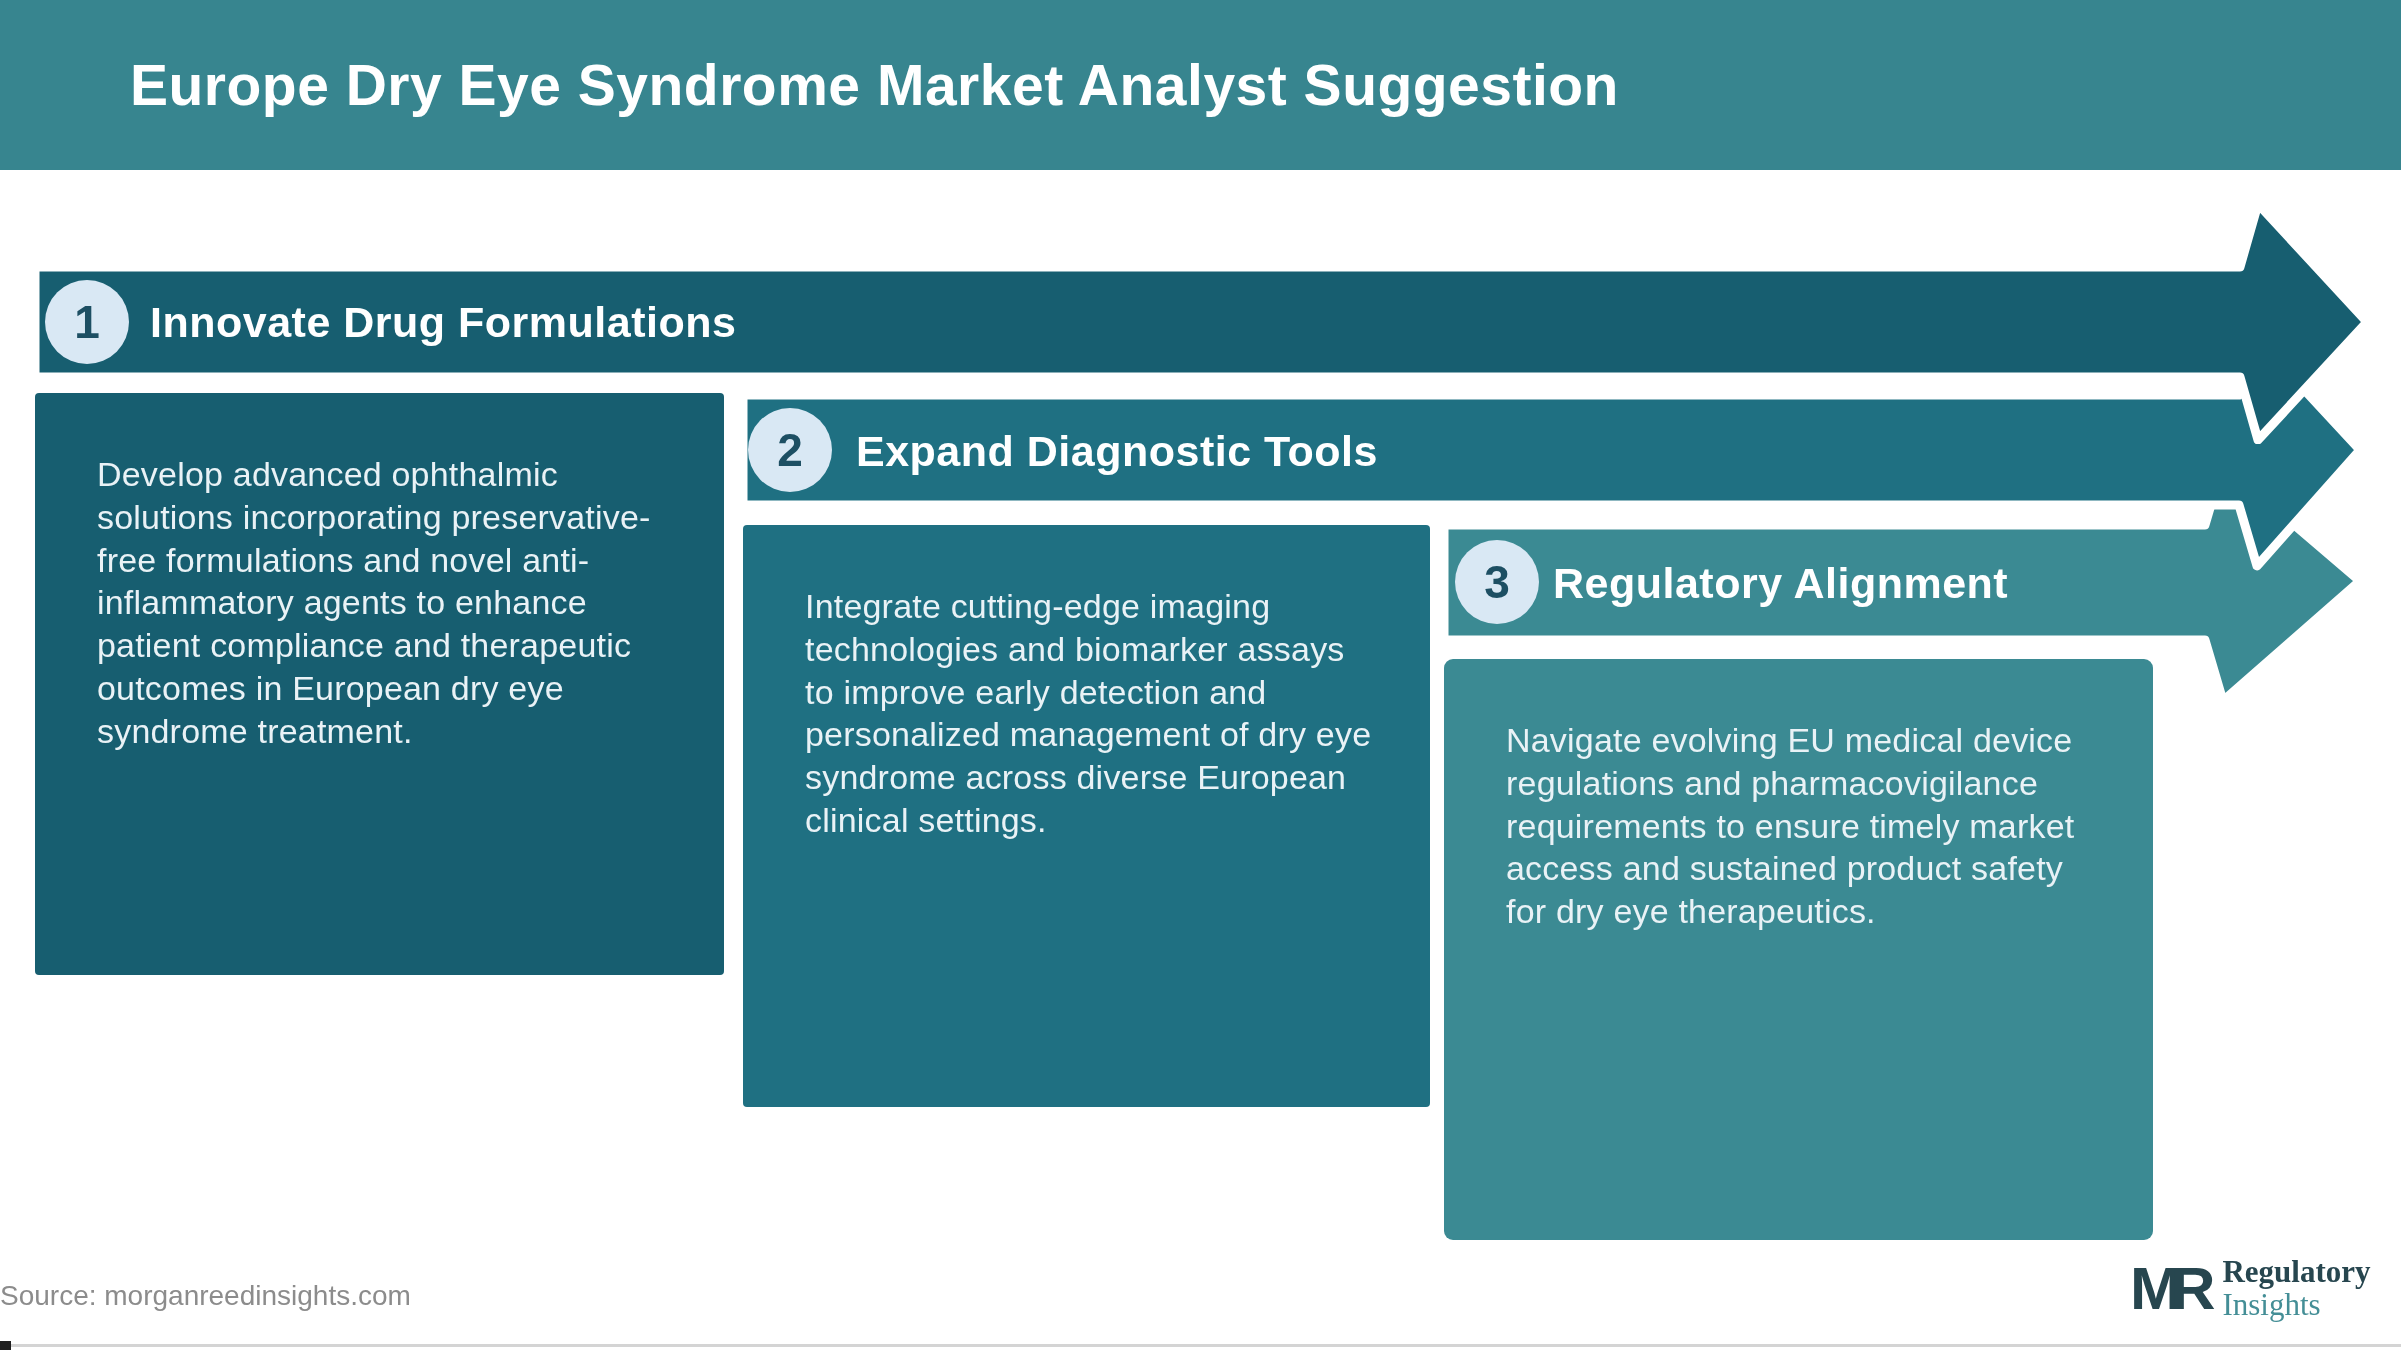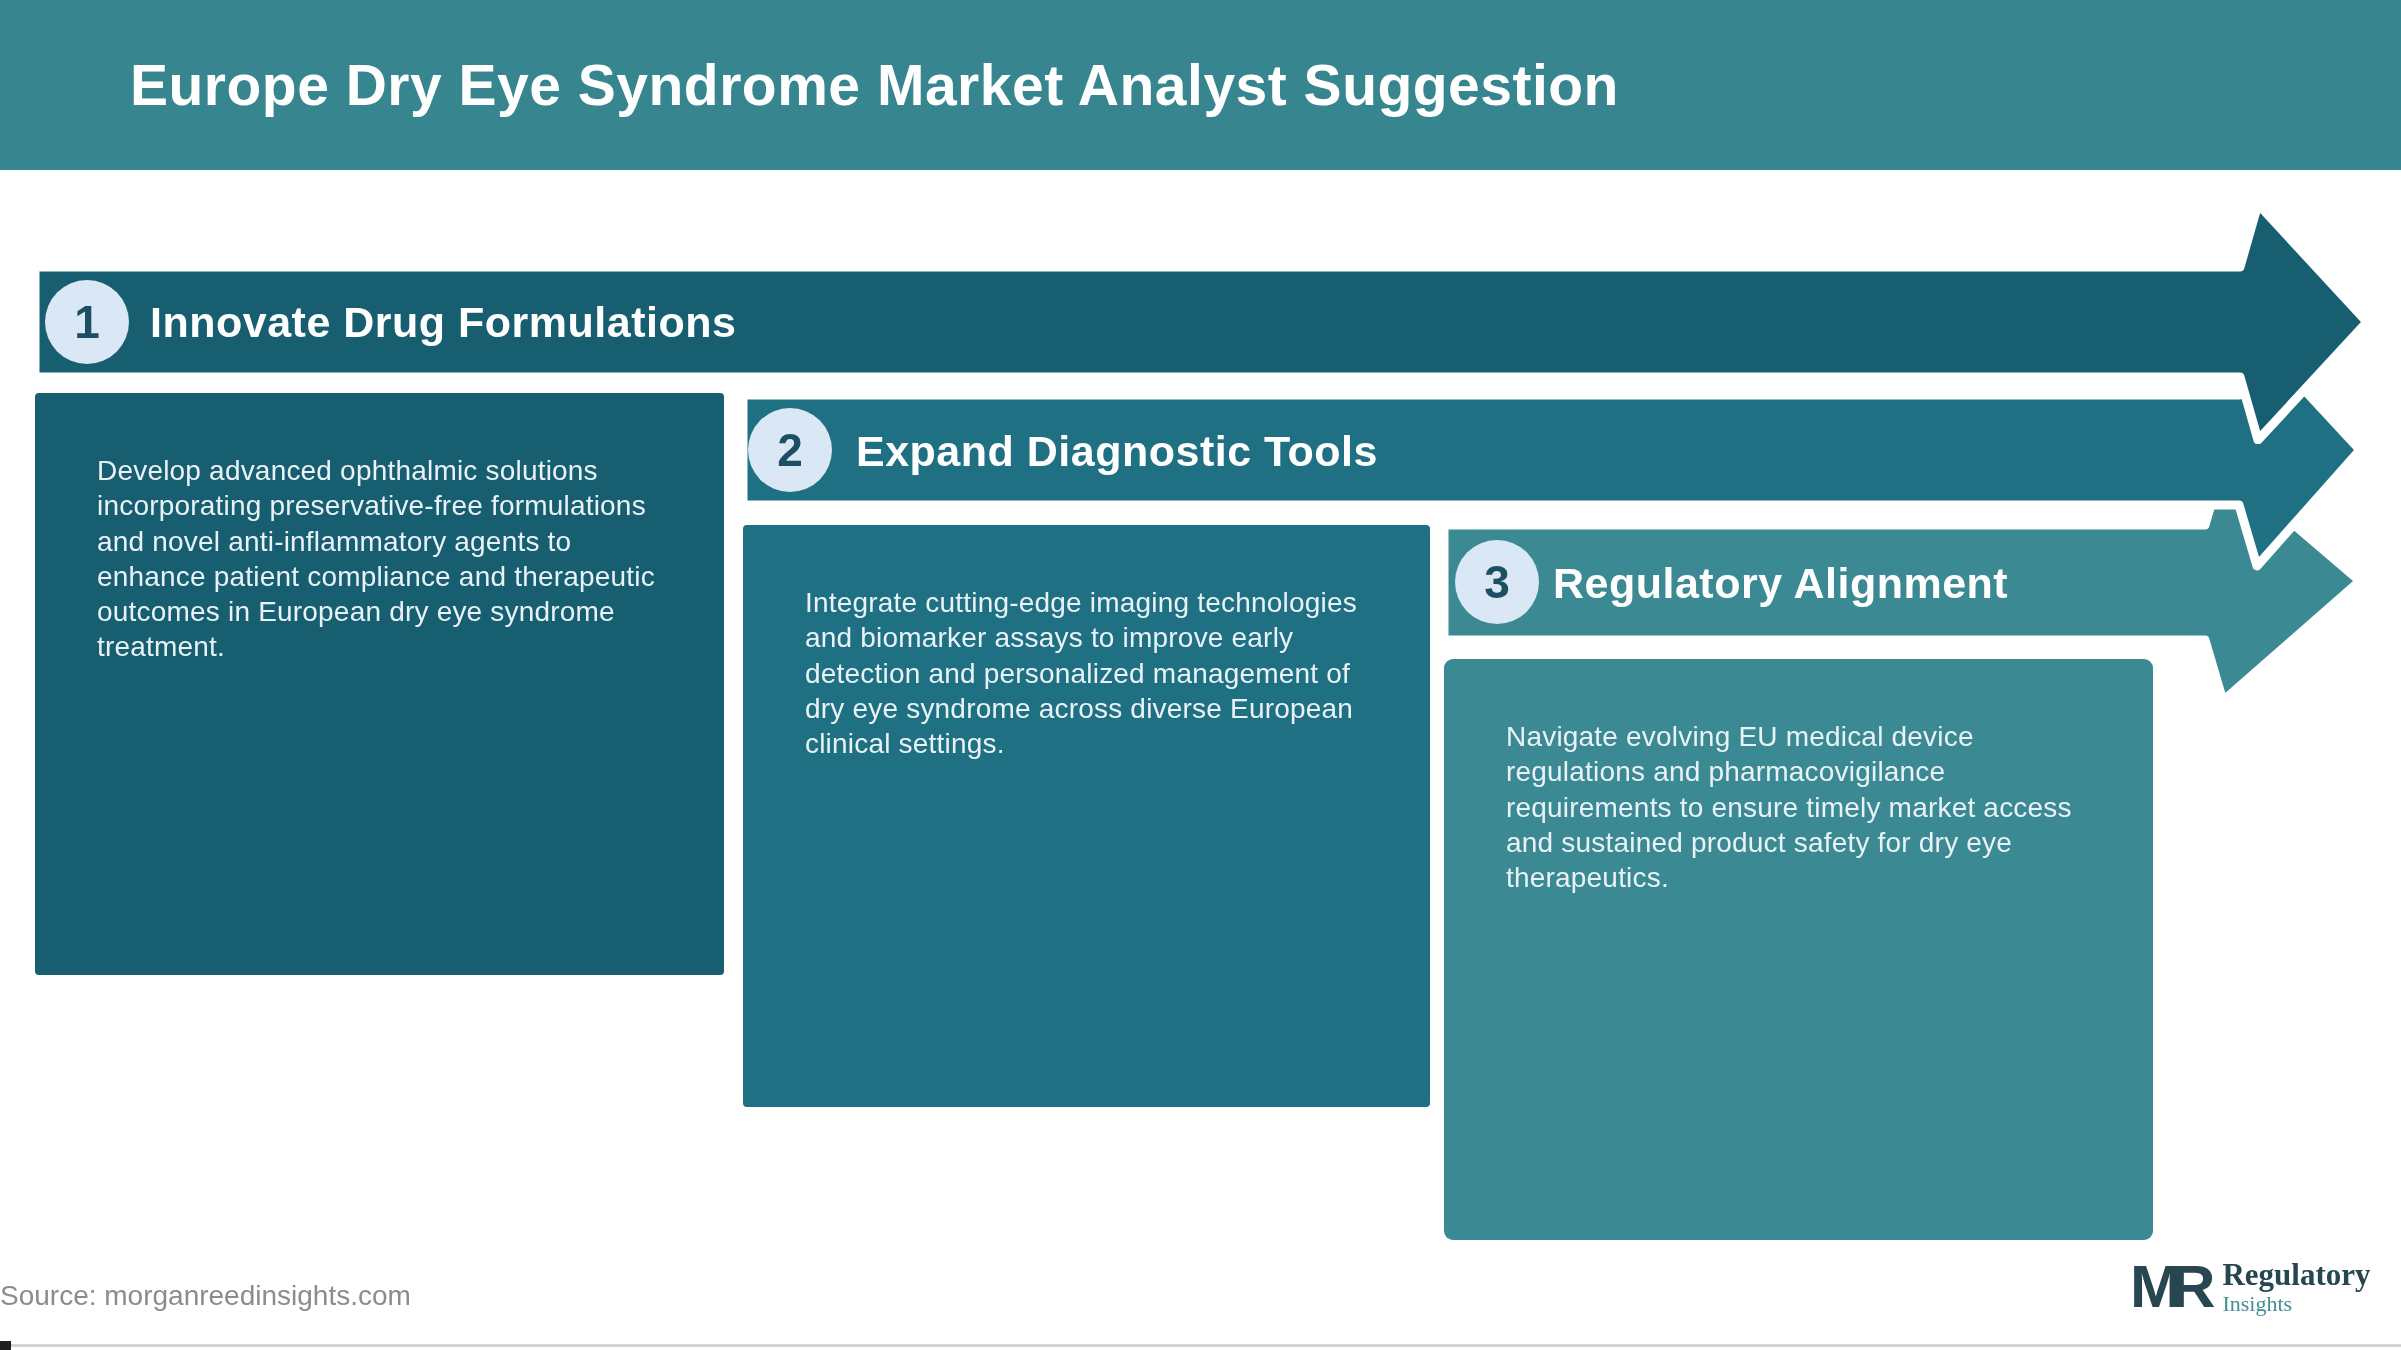--- a/index.html
+++ b/index.html
@@ -42,38 +42,38 @@
   .t1{left:150px;top:298px;}
   .t2{left:856px;top:427px;}
   .t3{left:1553px;top:559px;}
   
   .box{position:absolute;z-index:5;border-radius:4px;}
   .b1{left:35px;top:393px;width:689px;height:582px;background:var(--color-step1);}
   .b2{left:743px;top:525px;width:687px;height:582px;background:var(--color-step2);}
   .b3{left:1444px;top:659px;width:709px;height:581px;background:var(--color-step3);border-radius:9px;}
   .box p{
     margin:0;padding:60px 52px 0 62px;color:#e9f2f6;
-    font-size:28px;line-height:1.26;font-weight:400;letter-spacing:.2px;
+    font-size:34px;line-height:1.26;font-weight:400;letter-spacing:.2px;
   }
   
   .source{
     position:absolute;left:0;top:1280px;width:2401px;text-align:left;
     color:var(--color-source-text);font-size:28px;z-index:5;
   }
   .logo{
     position:absolute;left:2130px;top:1256px;display:flex;align-items:center;z-index:6;
   }
   .monogram{
     color:var(--color-logo-dark);font-size:62px;font-weight:900;letter-spacing:-11px;
     line-height:1;transform:scaleY(.95);margin-right:18px;
   }
   .logo-text{display:flex;flex-direction:column;line-height:1.05;
     font-family:"Liberation Serif", serif;}
   .logo-name{color:var(--color-logo-dark);font-size:31px;font-weight:700;}
-  .logo-tagline{color:var(--color-logo-teal);font-size:22px;font-weight:400;}
+  .logo-tagline{color:var(--color-logo-teal);font-size:31px;font-weight:400;}
   .divider{
     position:absolute;left:0;top:1344px;width:2401px;height:3px;background:#d4d4d4;z-index:4;
   }
   .corner-mark{
     position:absolute;left:0;top:1341px;width:11px;height:9px;background:#1f1f1f;z-index:7;
   }
 </style>
 </head>
 <body>
 

